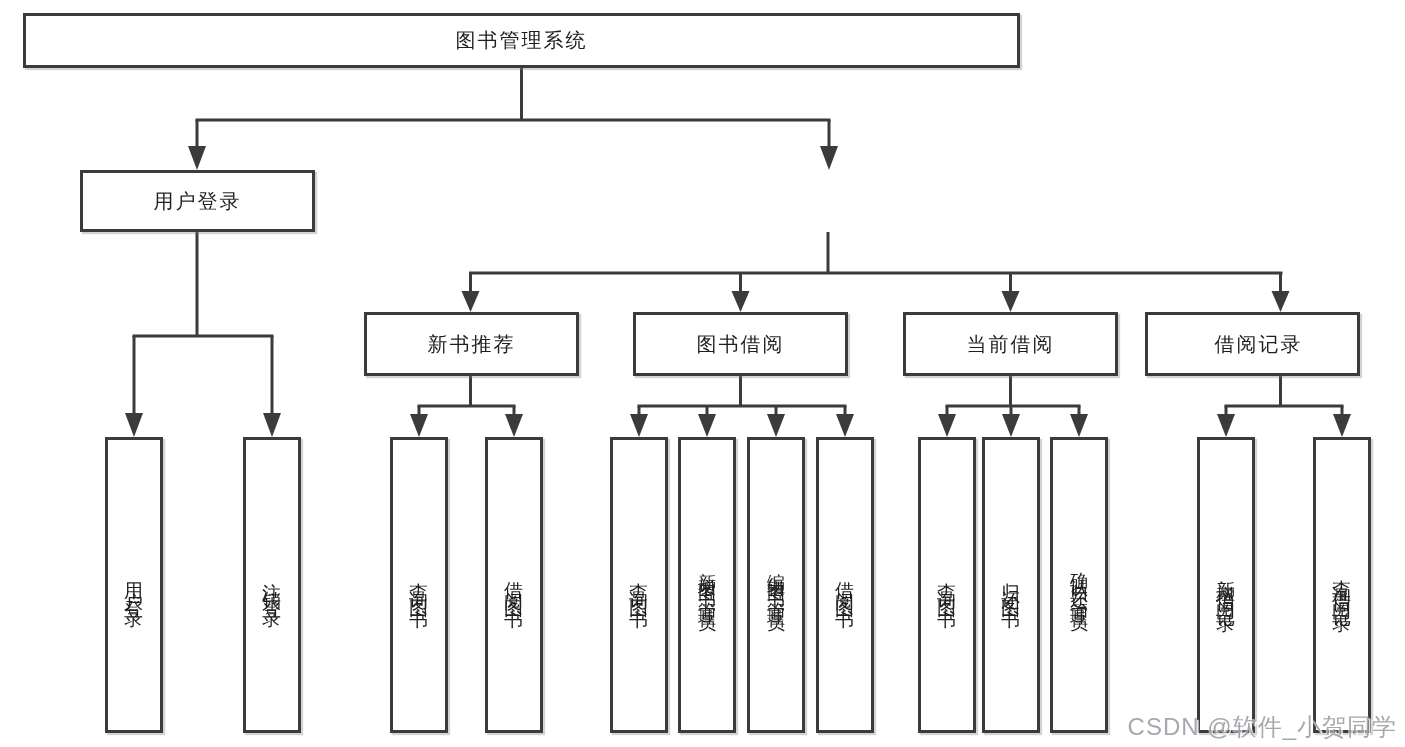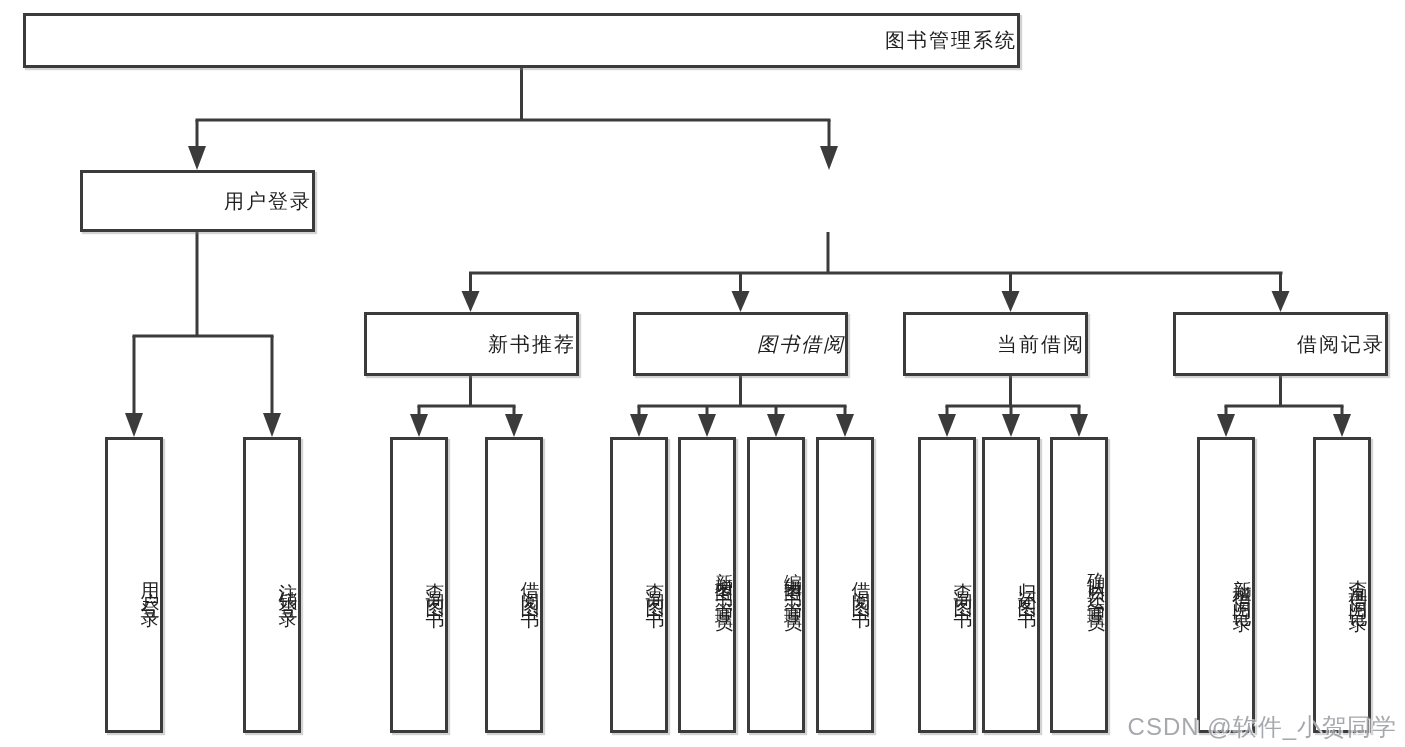--- a/index.html
+++ b/index.html
@@ -17,21 +17,21 @@
     pointer-events: none;
   }
   .node {
     position: absolute;
     box-sizing: border-box;
     background: #ffffff;
     border: 3px solid #3b3b3b;
     box-shadow: 2px 2px 1px rgba(130,130,130,0.35);
     display: flex;
     align-items: center;
-    justify-content: flex-end;
+    justify-content: center;
     z-index: 2;
   }
   .hlabel {
     font-size: 20px;
     color: #1f1f1f;
     letter-spacing: 2px;
     white-space: nowrap;
   }
   .vlabel {
     writing-mode: vertical-rl;
@@ -141,27 +141,27 @@
     <span class="hlabel">图书管理系统</span>
   </div>
 
   <div class="node" style="left:80px; top:170px; width:235px; height:62px;">
     <span class="hlabel">用户登录</span>
   </div>
 
   <div class="node" style="left:364px; top:312px; width:215px; height:64px;">
     <span class="hlabel">新书推荐</span>
   </div>
-  <div class="node" style="left:633px; top:312px; width:215px; height:64px;font-style:italic;">
+  <div class="node" style="left:633px; top:312px; width:215px; height:64px;">
     <span class="hlabel">图书借阅</span>
   </div>
-  <div class="node" style="left:903px; top:312px; width:185px; height:64px;">
+  <div class="node" style="left:903px; top:312px; width:215px; height:64px;">
     <span class="hlabel">当前借阅</span>
   </div>
-  <div class="node" style="left:1173px; top:312px; width:215px; height:64px;padding-left:12px;">
+  <div class="node" style="left:1145px; top:312px; width:215px; height:64px;padding-left:12px;">
     <span class="hlabel">借阅记录</span>
   </div>
 
   <div class="node" style="left:105px; top:437px; width:58px; height:296px;">
     <span class="vlabel">用户登录</span>
   </div>
   <div class="node" style="left:243px; top:437px; width:58px; height:296px;">
     <span class="vlabel">注销登录</span>
   </div>
 

